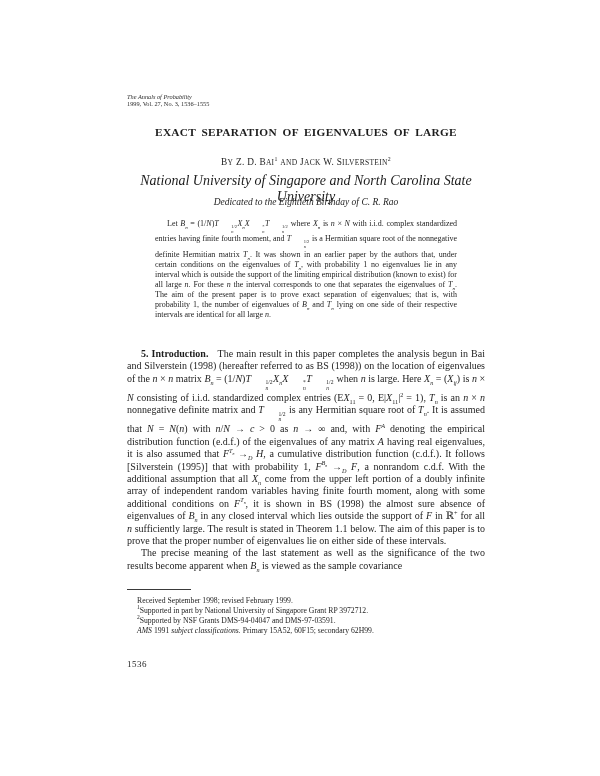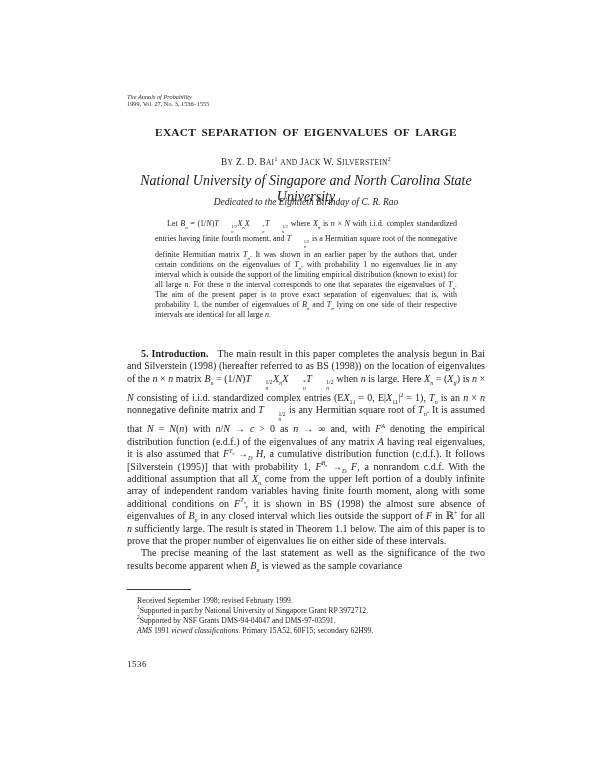--- a/index.html
+++ b/index.html
@@ -98,18 +98,18 @@
         </span> is any Hermitian square root of <i>T<sub>n</sub></i>. It is assumed that <i>N</i> = <i>N</i>(<i>n</i>) with <i>n</i>/<i>N</i> → <i>c</i> &gt; 0 as <i>n</i> → ∞ and, with <i>F</i><sup><i>A</i></sup> denoting the empirical distribution function (e.d.f.) of the eigenvalues of any matrix <i>A</i> having real eigenvalues, it is also assumed that <i>F</i><sup><i>T<sub>n</sub></i></sup> →<sub><i>D</i></sub> <i>H</i>, a cumulative distribution function (c.d.f.). It follows [Silverstein (1995)] that with probability 1, <i>F</i><sup><i>B<sub>n</sub></i></sup> →<sub><i>D</i></sub> <i>F</i>, a nonrandom c.d.f. With the additional assumption that all <i>X<sub>n</sub></i> come from the upper left portion of a doubly infinite array of independent random variables having finite fourth moment, along with some additional conditions on <i>F</i><sup><i>T<sub>n</sub></i></sup>, it is shown in BS (1998) the almost sure absence of eigenvalues of <i>B<sub>n</sub></i> in any closed interval which lies outside the support of <i>F</i> in ℝ<sup>+</sup> for all <i>n</i> sufficiently large. The result is stated in Theorem 1.1 below. The aim of this paper is to prove that the proper number of eigenvalues lie on either side of these intervals.</p>
     <p>The precise meaning of the last statement as well as the significance of the two results become apparent when <i>B<sub>n</sub></i> is viewed as the sample covariance</p>
   </div>
 
   <div class="fnrule"></div>
 
   <div class="footnotes">
     <div class="fn">Received September 1998; revised February 1999.</div>
     <div class="fn"><sup>1</sup>Supported in part by National University of Singapore Grant RP 3972712.</div>
     <div class="fn"><sup>2</sup>Supported by NSF Grants DMS-94-04047 and DMS-97-03591.</div>
-    <div class="fn"><i>AMS</i> 1991 <i>viewed classifications.</i> Primary 15A52, 60F15; secondary 62H99.</div>
+    <div class="fn"><i>AMS</i> 1991 <i>subject classifications.</i> Primary 15A52, 60F15; secondary 62H99.</div>
   </div>
 
   <div class="pagenum">1536</div>
 
 </div>
 
 </body></html>

